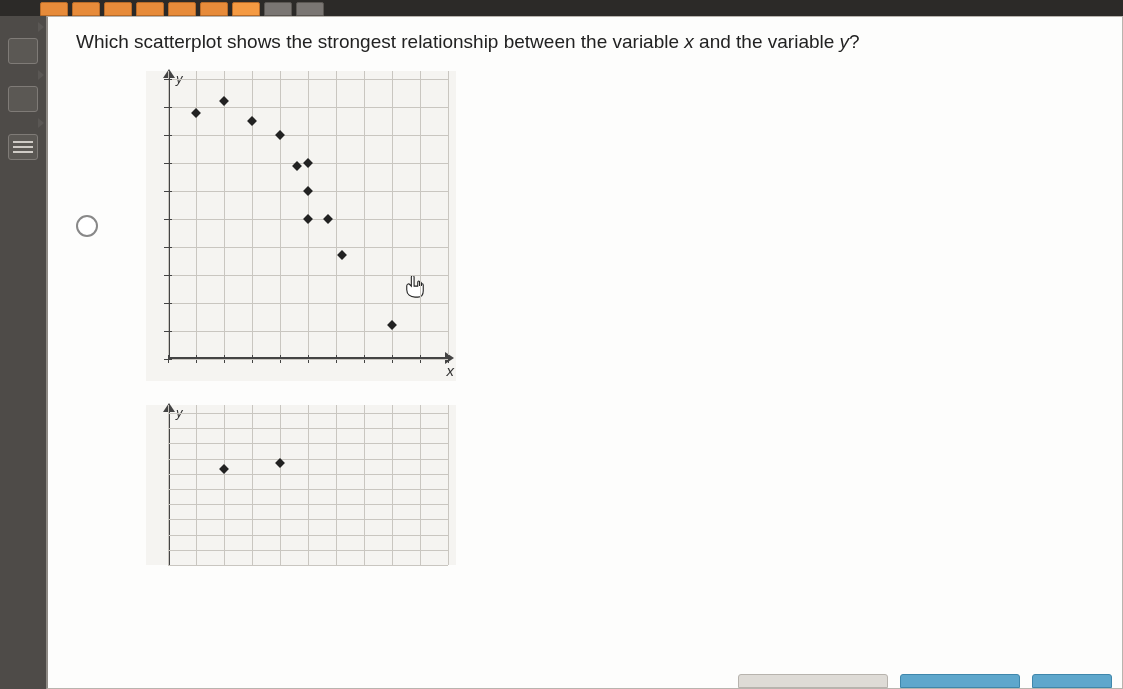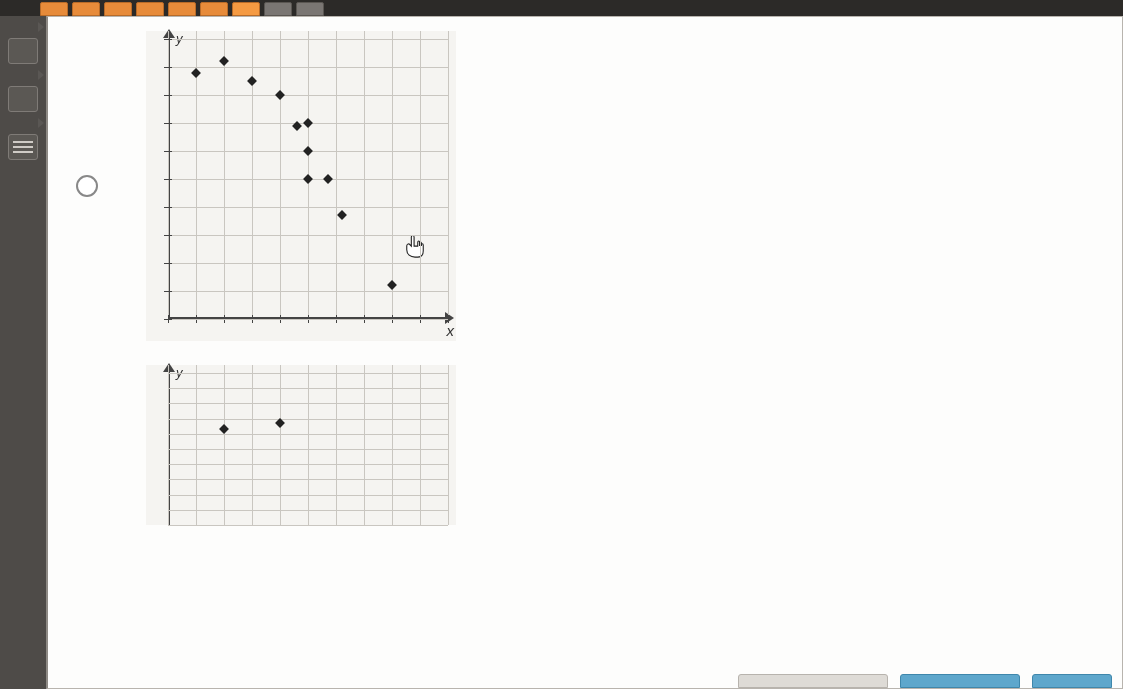--- a/index.html
+++ b/index.html
@@ -150,20 +150,23 @@
   <div class="trinub"></div>
   <div class="railmark"></div>
   <div class="trinub"></div>
   <div class="railmark"></div>
   <div class="trinub"></div>
   <div class="railmark lines"></div>
 </div>
 
 <div class="panel">
 
+  <div class="question">
+    <span>Which scatterplot shows the strongest relationship between the variable </span><span class="var">x</span><span> and the variable </span><span class="var">y</span><span>?</span>
+  </div>
 
   <div class="option-row">
     <div class="radio"></div>
     <div class="plot" id="plotA">
       <div class="axis-y"></div>
       <div class="axis-x"></div>
       <div class="arrow-up"></div>
       <div class="arrow-right"></div>
       <div class="axlabel-y">y</div>
       <div class="axlabel-x">x</div>

